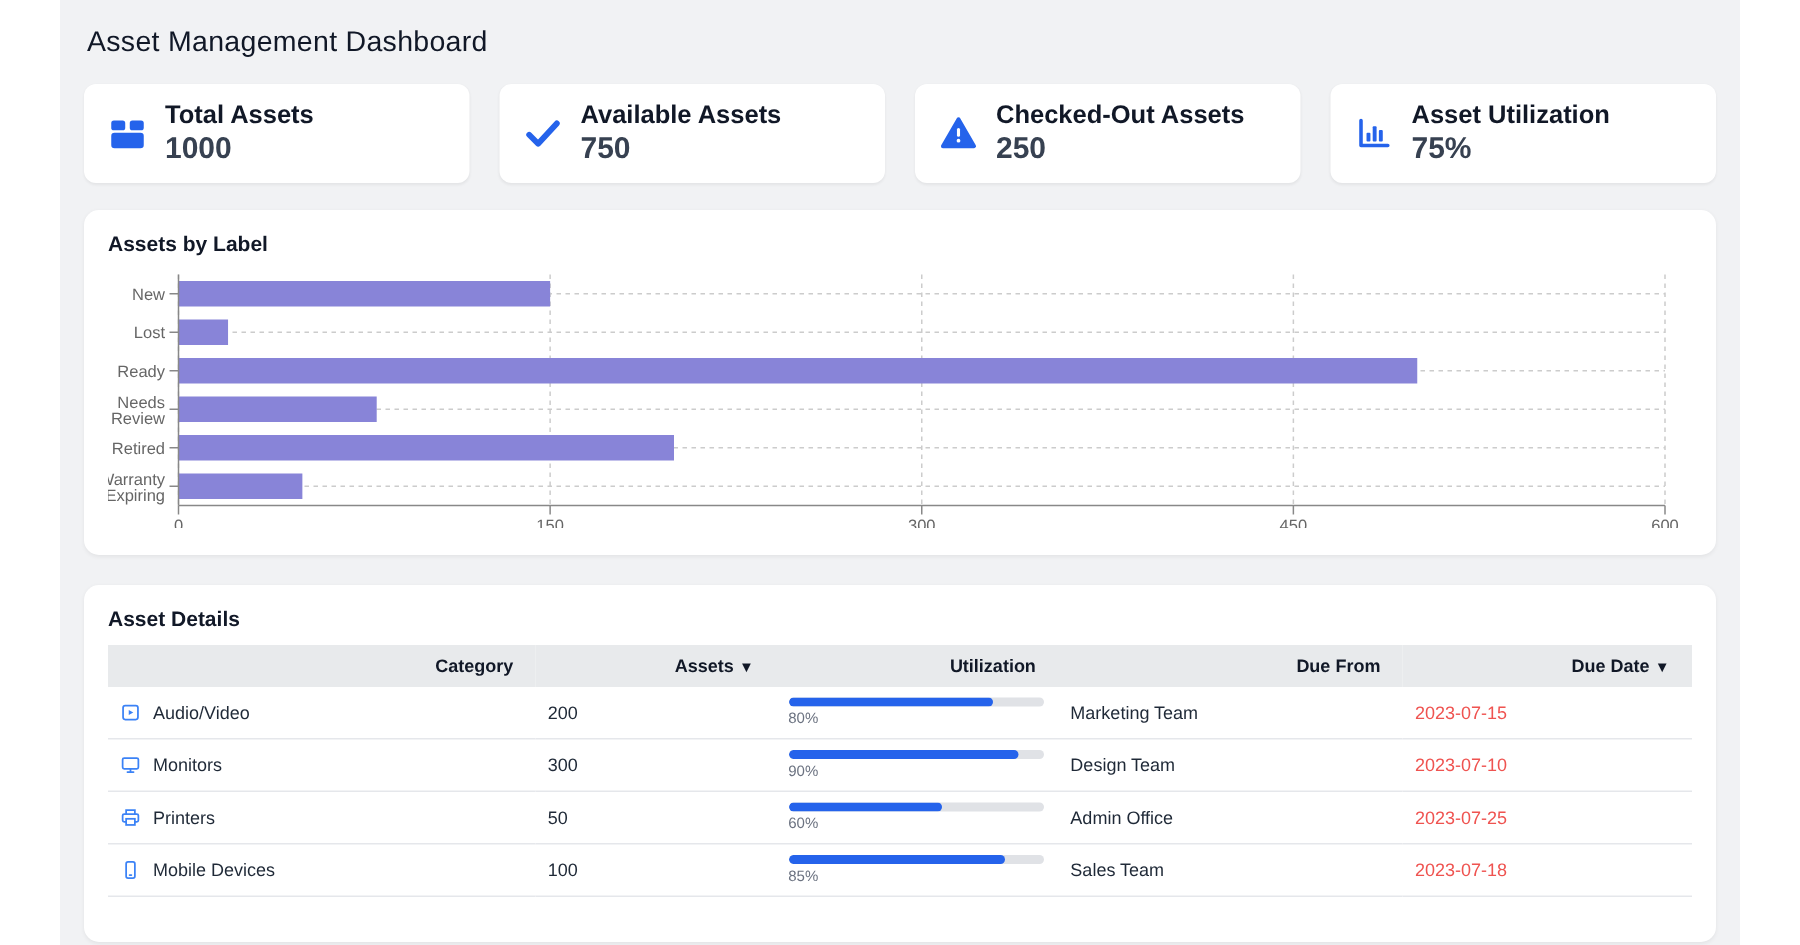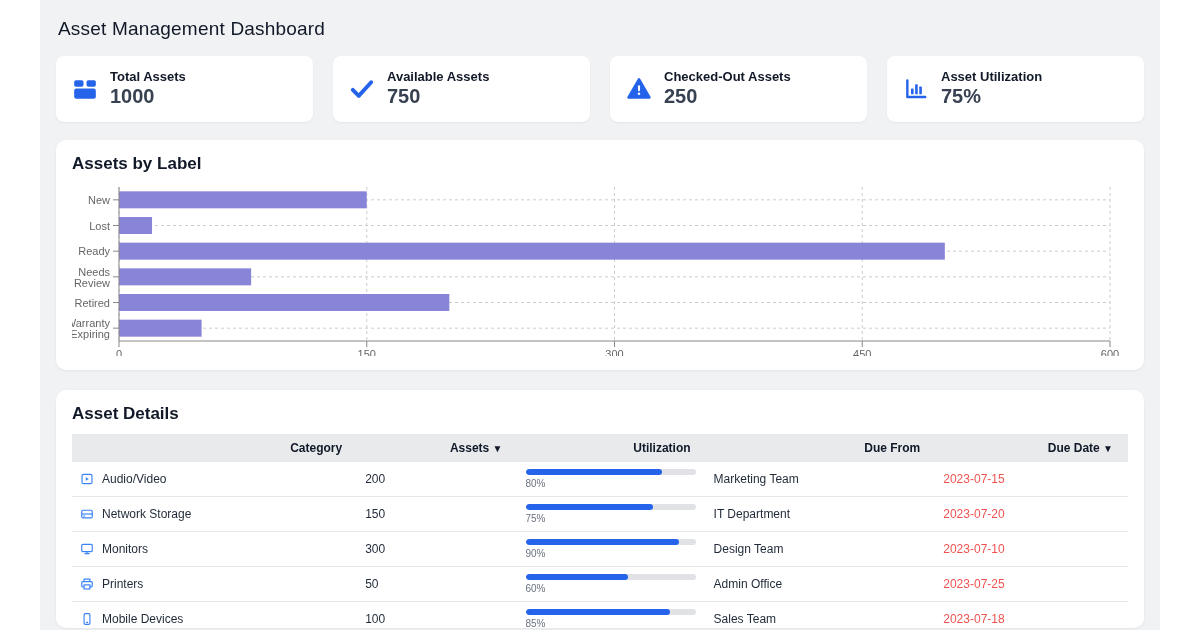--- a/index.html
+++ b/index.html
@@ -5,27 +5,27 @@
   html,body{margin:0;padding:0;width:1200px;height:630px;overflow:hidden;background:#ffffff;
     font-family:"Liberation Sans",sans-serif;-webkit-font-smoothing:antialiased;}
   .app{margin:0 40px;width:1120px;height:630px;box-sizing:border-box;background:#f1f2f4;padding:16px;}
   .page-title{font-size:19px;font-weight:400;color:#111827;margin:2px 0 16px 2px;letter-spacing:.2px;}
 
   
   .stats-row{display:flex;gap:20px;margin-bottom:18px;}
   .stat-card{flex:1;background:#fff;border-radius:8px;box-shadow:0 1px 2px rgba(0,0,0,.06);
     padding:13px 16px;display:flex;align-items:center;gap:12px;box-sizing:border-box;height:66px;}
   .stat-icon{width:26px;height:26px;flex:0 0 26px;}
-  .stat-label{font-size:13px;font-weight:700;color:#111827;line-height:1.15;}
+  .stat-label{font-size:17px;font-weight:700;color:#111827;line-height:1.15;}
   .stat-value{font-size:20px;font-weight:700;color:#374151;line-height:1.15;margin-top:1px;}
 
   
   .panel{background:#fff;border-radius:10px;box-shadow:0 1px 3px rgba(0,0,0,.06);
     padding:14px 16px;box-sizing:border-box;}
-  .panel-title{font-size:17px;font-weight:700;color:#111827;margin:0 0 10px 0;}
+  .panel-title{font-size:14px;font-weight:700;color:#111827;margin:0 0 10px 0;}
   .chart-panel{height:230px;margin-bottom:20px;}
   .table-panel{height:238px;overflow:hidden;}
 
   
   table{width:100%;border-collapse:collapse;font-size:12px;color:#1f2937;table-layout:fixed;}
   thead th{background:#e8eaec;text-align:right;font-weight:700;color:#111827;
     padding:7px 15px;font-size:12px;}
   tbody td{border-bottom:1px solid #e5e7eb;padding:7px 8px;height:20px;vertical-align:middle;}
   .col-category{width:28%;}.col-assets{width:14.5%;}.col-util{width:17.5%;}
   .col-duefrom{width:22%;}.col-duedate{width:18%;}
@@ -169,43 +169,20 @@
             <div class="progress-label">80%</div>
               </div>
             </td>
           <td>Marketing Team</td>
           <td class="due-date">2023-07-15</td>
         </tr>
         <tr>
           <td>
               <div class="cat-cell">
             <svg class="row-icon" viewBox="0 0 24 24">
-              <rect x="3" y="5.5" width="18" height="13" rx="2" fill="none" stroke="#3b82f6" stroke-width="2"></rect>
-              <path d="M3 12 H21" stroke="#3b82f6" stroke-width="2"></path>
-              <path d="M6.2 15.4 h2" stroke="#3b82f6" stroke-width="2" stroke-linecap="round"></path>
-            </svg>
-            <span>Network Storage</span>
-              </div>
-            </td>
-          <td>150</td>
-          <td>
-              <div class="progress-wrap">
-            <div class="progress-track">
-                  <div class="progress-fill" style="width: 75%;"></div>
-                </div>
-            <div class="progress-label">75%</div>
-              </div>
-            </td>
-          <td>IT Department</td>
-          <td class="due-date">2023-07-20</td>
-        </tr>
-        <tr>
-          <td>
-              <div class="cat-cell">
-            <svg class="row-icon" viewBox="0 0 24 24">
               <rect x="3" y="4" width="18" height="12.5" rx="1.8" fill="none" stroke="#3b82f6" stroke-width="2"></rect>
               <path d="M12 16.5 V20 M8.5 20 h7" stroke="#3b82f6" stroke-width="2" stroke-linecap="round"></path>
             </svg>
             <span>Monitors</span>
               </div>
             </td>
           <td>300</td>
           <td>
               <div class="progress-wrap">
             <div class="progress-track">

